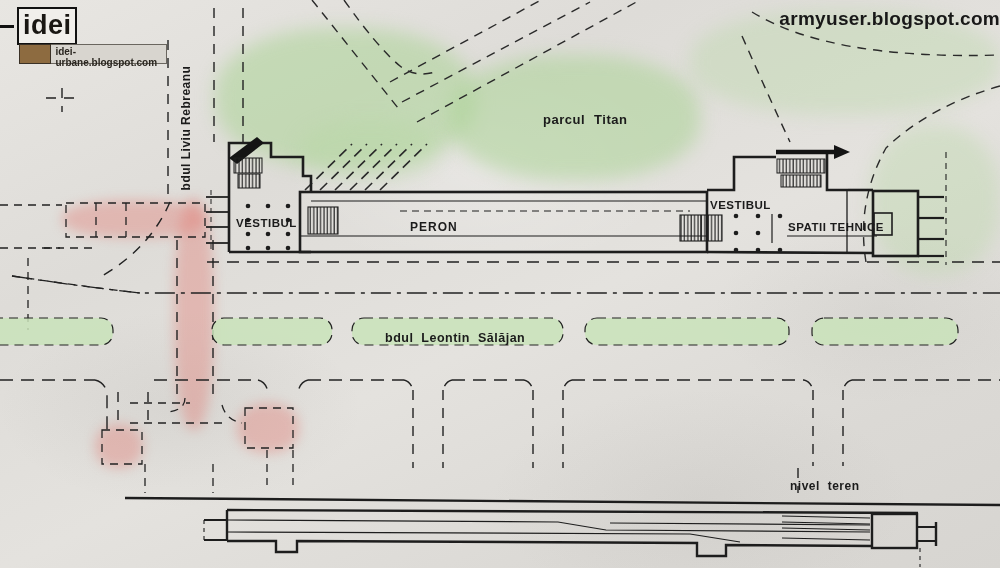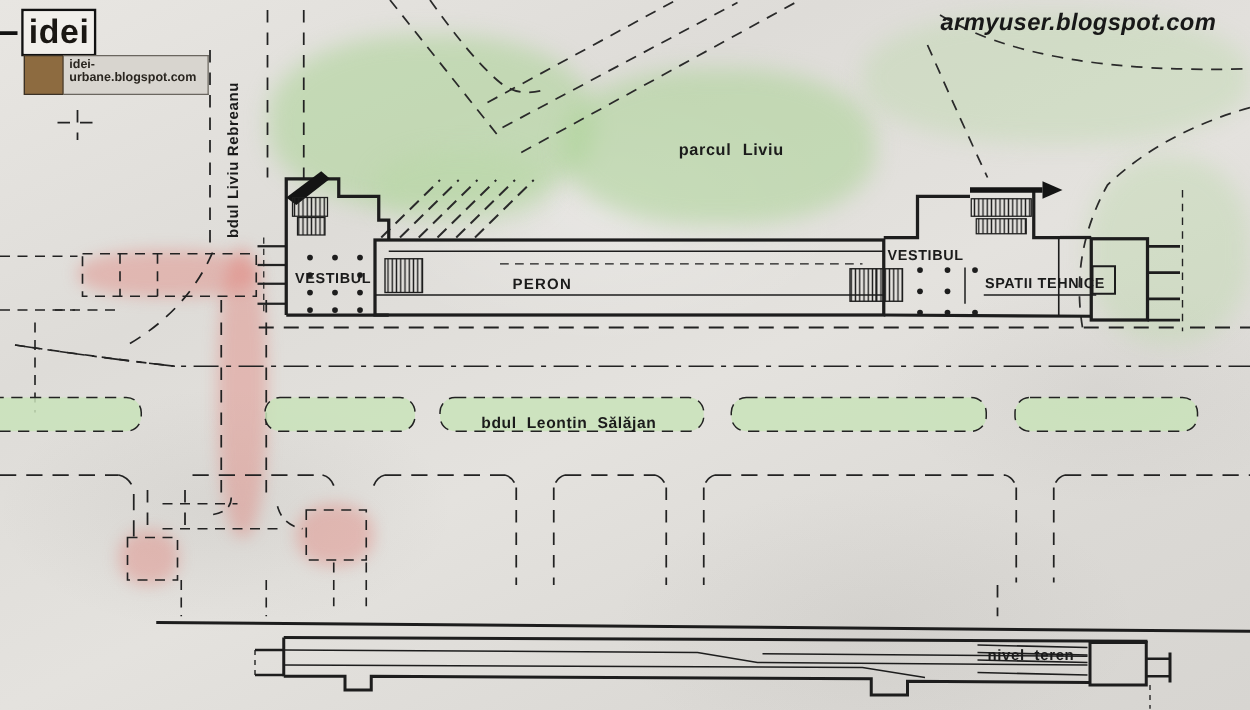--- a/index.html
+++ b/index.html
@@ -18,28 +18,28 @@
   .blob{position:absolute; filter:blur(9px); border-radius:45%;}
   .green{background:rgba(172,212,150,.55);}
   .green.lite{background:rgba(180,216,160,.35);}
   .pink{background:rgba(226,120,112,.38); filter:blur(6px);}
   svg.drawing{position:absolute; inset:0;}
   .lbl{position:absolute; color:#1b1b1b; font-weight:bold; white-space:nowrap;}
   .lbl-title{font-family:"DejaVu Serif", serif; font-size:33px; letter-spacing:2px; color:#141414;}
   .lbl-map{font-size:12px; letter-spacing:.5px;}
   .lbl-room{font-size:11.5px; letter-spacing:.5px;text-align:center;}
   .lbl-vert{transform:translate(-50%,-50%) rotate(-90deg);}
-  .watermark{position:absolute; top:8px; right:27px; font-size:19px; font-weight:bold; font-style:italic; color:#181818; letter-spacing:.3px;}
+  .watermark{position:absolute; top:8px; right:0; font-size:19px; font-weight:bold; color:#181818; letter-spacing:.3px;}
   
   .logo{position:absolute; top:4px; left:0; }
   .logo .tick{position:absolute; top:21px; left:0; width:14px; height:2.5px; background:#111;}
   .logo-row1{position:absolute; top:3px; left:17px; display:flex; border:2px solid #111; background:#f1efeb;}
   .logo-idei{padding:1px 3px 2px 4px; font-size:27px; font-weight:bold; letter-spacing:.5px; color:#1a1713; background:#f1efeb;}
   .logo-urbane{padding:1px 6px 2px 5px; font-size:27px; font-weight:bold; letter-spacing:.5px; color:#181410; background:#f0660a;}
-  .logo-row2{position:absolute; top:40px; left:19px; display:flex; align-items:stretch; height:32px;}
+  .logo-row2{position:absolute; top:40px; left:19px; display:flex; align-items:stretch; height:20px;}
   .logo-swatch{width:35px; background:#8d6b40; border:1px solid #3a3126;}
   .logo-url{background:#d8d5cf; border:1px solid #6a665f; border-left:none; color:#2a2620; font-size:10px; font-weight:bold; padding:1px 4px 0 4px;}
 </style>
 </head>
 <body>
 
 <div class="stage">
   <div class="mottle"></div>
 
   <div class="blob green" style="left:215px; top:28px;  width:260px; height:140px;"></div>
@@ -254,28 +254,28 @@
       <g>
         <rect x="872" y="514" width="45" height="34" fill="none" stroke="#1d1d1d" stroke-width="2.4"></rect>
         <line x1="917" y1="527" x2="936" y2="527" stroke="#1d1d1d" stroke-width="2"></line>
         <line x1="917" y1="541" x2="936" y2="541" stroke="#1d1d1d" stroke-width="2"></line>
         <line x1="936" y1="522" x2="936" y2="546" stroke="#1d1d1d" stroke-width="2.4"></line>
         <line x1="920" y1="548" x2="920" y2="567" stroke="#222" stroke-width="1.1" stroke-dasharray="4 4"></line>
       </g>
     </g>
   </svg>
 
-  <div class="lbl lbl-map" style="left:543px; top:112px; font-size:13px; word-spacing:5px;">parcul Liviu</div>
+  <div class="lbl lbl-map" style="left:543px; top:112px; font-size:13px; word-spacing:5px;">parcul Titan</div>
   <div class="lbl lbl-map lbl-vert" style="left:186px; top:128px;">bdul Liviu Rebreanu</div>
   <div class="lbl lbl-map" style="left:385px; top:303px; font-size:12.5px; word-spacing:4px;margin-top:28px;">bdul Leontin Sălăjan</div>
   <div class="lbl lbl-room" style="left:236px; top:217px;">VESTIBUL</div>
   <div class="lbl lbl-room" style="left:410px; top:220px; font-size:12px; letter-spacing:1px;">PERON</div>
   <div class="lbl lbl-room" style="left:710px; top:199px;">VESTIBUL</div>
   <div class="lbl lbl-room" style="left:788px; top:221px;">SPATII TEHNICE</div>
-  <div class="lbl lbl-map" style="left:790px; top:479px; word-spacing:4px;margin-top:38px;">nivel teren</div>
+  <div class="lbl lbl-map" style="left:790px; top:479px; word-spacing:4px;">nivel teren</div>
 
   <div class="watermark">armyuser.blogspot.com</div>
 
   <div class="logo">
     <div class="tick"></div>
     <div class="logo-row1">
       <span class="logo-idei">idei</span>
     </div>
     <div class="logo-row2">
       <div class="logo-swatch"></div>

